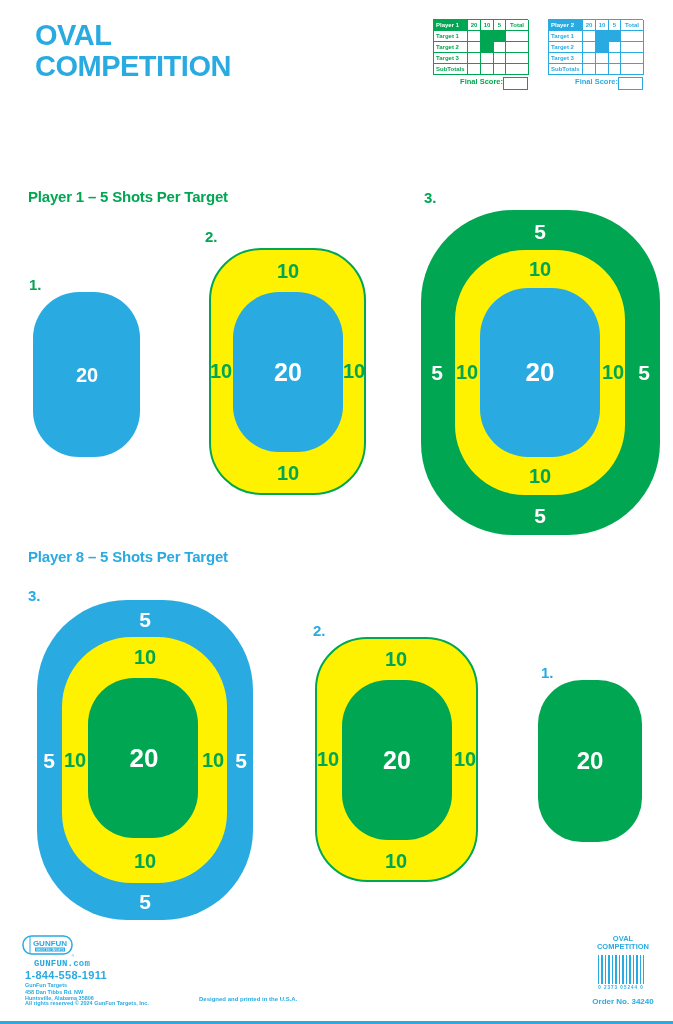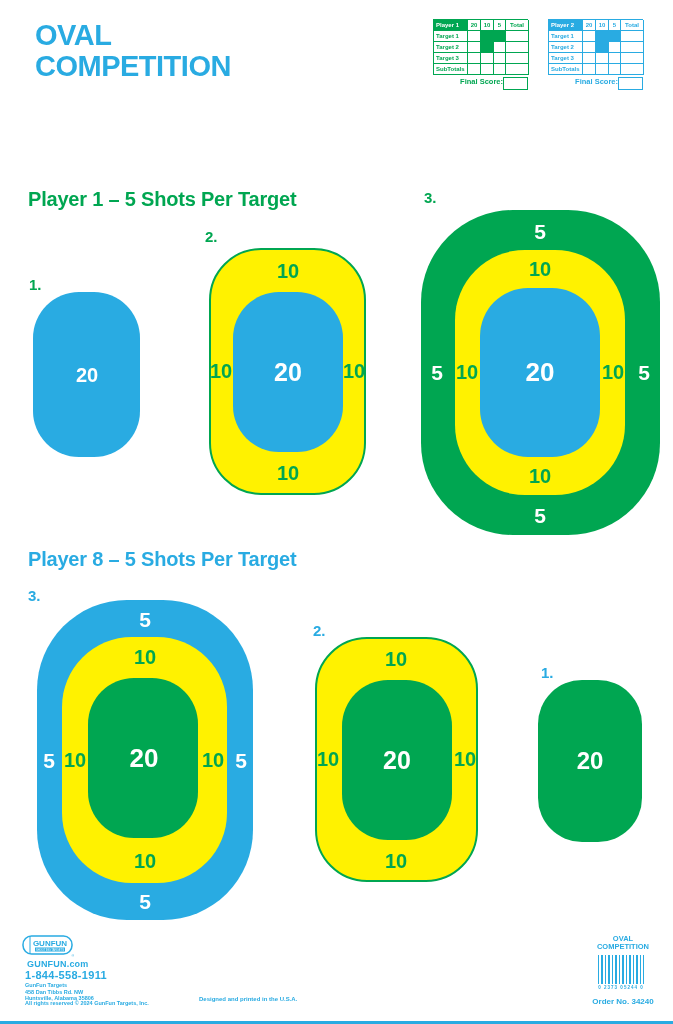--- a/index.html
+++ b/index.html
@@ -18,21 +18,21 @@
            font-size:6px;display:flex;align-items:center;overflow:hidden;}
   .sc-ph{background:var(--c);color:#fff;padding-left:2px;}
   .sc-ch{color:var(--c);justify-content:center;}
   .sc-rh{color:var(--c);padding-left:2px;}
   .sc-fill{background:var(--c);}
   .sc-final{display:flex;align-items:flex-start;justify-content:flex-end;margin-top:2px;gap:0;}
   .sc-final span{color:var(--c);font-size:7.5px;}
   .sc-box{width:23px;height:11px;border:1px solid var(--c);}
 
   
-  .sect{position:absolute;font-size:20px;font-weight:bold;letter-spacing:-0.2px;}
+  .sect{position:absolute;font-size:15px;font-weight:bold;letter-spacing:-0.2px;}
   .tlabel{position:absolute;font-size:15px;font-weight:bold;}
   .c-green{color:#00A651;} .c-blue{color:#29ABE2;}
 
   
   .target{position:absolute;}
   .ring{position:absolute;box-sizing:border-box;}
   .bg-blue{background:#29ABE2;} .bg-green{background:#00A651;}
   .bg-yellow{background:#FFF200;} .br-green{border:2.5px solid #00A651;}
   .num{position:absolute;transform:translate(-50%,-50%);font-weight:bold;line-height:1;}
   .n-white{color:#ffffff;} .n-green{color:#00A651;}
@@ -209,21 +209,21 @@
 
   <svg class="ft" style="left:22px;top:934px;" width="52" height="23" viewBox="0 0 104 46">
     <rect x="2" y="4" width="98" height="36" rx="17" fill="none" stroke="#29ABE2" stroke-width="3"></rect>
     <path d="M16 6 v32" stroke="#29ABE2" stroke-width="2" fill="none"></path>
     <text x="56" y="24" text-anchor="middle" font-size="16" font-weight="bold" fill="#29ABE2" font-family="Liberation Sans, sans-serif">GUNFUN</text>
     <rect x="26" y="27" width="60" height="8" fill="#29ABE2"></rect>
     <text x="56" y="33.5" text-anchor="middle" font-size="5.5" fill="#ffffff" font-family="Liberation Sans, sans-serif">SHOOTING TARGETS</text>
     <text x="99" y="45" font-size="7" fill="#29ABE2" font-family="Liberation Sans, sans-serif">®</text>
   </svg>
 
-  <div class="ft ft-site" style="left:27px;top:959px;">GUNFUN.com</div>
+  <div class="ft ft-site" style="left:34px;top:959px;font-family:Liberation Mono, monospace;">GUNFUN.com</div>
   <div class="ft ft-phone" style="left:25px;top:969px;">1-844-558-1911</div>
   <div class="ft ft-addr" style="left:25px;top:982px;">
     <div>GunFun Targets</div>
     <div>458 Dan Tibbs Rd. NW</div>
     <div>Huntsville, Alabama 35806</div>
   </div>
   <div class="ft ft-tiny" style="left:25px;top:1000px;">All rights reserved © 2024    GunFun Targets, Inc.</div>
 
   <div class="ft ft-tiny" style="left:199px;top:996px;font-size:6px;">Designed and printed in the U.S.A.</div>
 

